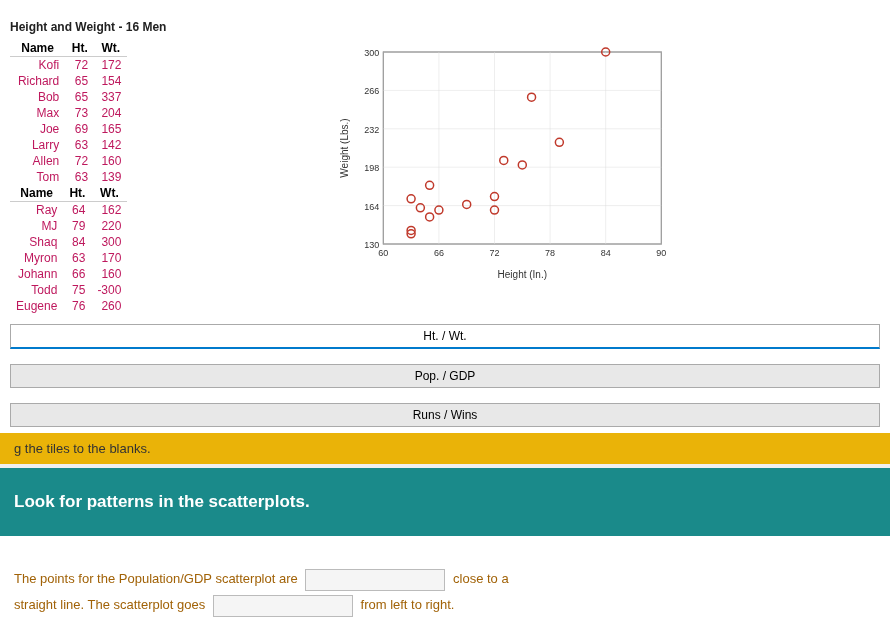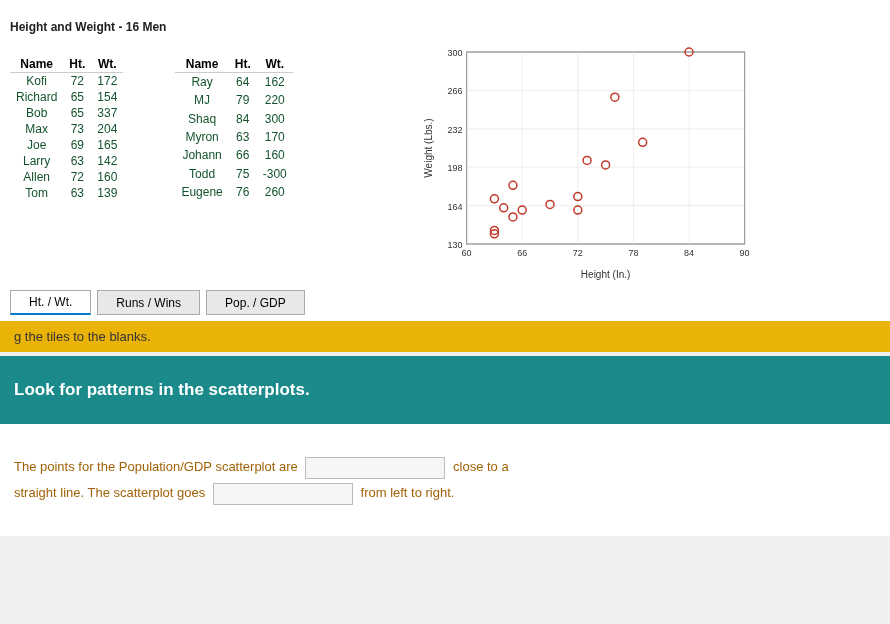--- a/index.html
+++ b/index.html
@@ -28,55 +28,54 @@
 
     .content-row {
       display: flex;
       flex-direction: row;
       gap: 8px;
       align-items: flex-start;
     }
 
     .tables-container {
       display: flex;
-      flex-direction: row;
-      gap: 16px;
-      margin-top: 16px;
+      flex-direction: column;
+      gap: 0px;
     }
 
     .data-table {
       border-collapse: collapse;
       font-size: 12px;
     }
 
     .data-table th {
       text-align: center;
       font-weight: bold;
       border-bottom: 1px solid #ccc;
       padding: 1px 6px;
       background: #fff;
     }
 
     .data-table td {
-      text-align: center;
+      text-align: right;
       padding: 1px 6px;
-      color: #14532d;
+      color: #be185d;
     }
 
     .chart-area {
       flex: 1;
       position: relative;
       width: 340px;
       height: 240px;
     }
 
     .tabs-row {
       display: flex;
-      flex-direction: row;
-      gap: 6px;
+      flex-direction: column;
+      gap: 15px;
       margin-top: 10px;
     }
 
     .tab-btn {
       padding: 4px 18px;
       font-size: 12px;
       border: 1px solid #aaa;
       background: #e8e8e8;
       cursor: pointer;
       border-radius: 0;
@@ -278,22 +277,22 @@
           <circle cx="73.8" cy="158.8235294117647" r="4" fill="none" stroke="#c0392b" stroke-width="1.5"></circle>
           <circle cx="101.6" cy="170.11764705882354" r="4" fill="none" stroke="#c0392b" stroke-width="1.5"></circle>
           <circle cx="185" cy="124.94117647058823" r="4" fill="none" stroke="#c0392b" stroke-width="1.5"></circle>
           <circle cx="194.26666666666665" cy="57.176470588235304" r="4" fill="none" stroke="#c0392b" stroke-width="1.5"></circle>
         </svg>
     </div>
   </div>
 
   <div class="tabs-row">
     <button class="tab-btn active">Ht. / Wt.</button>
+    <button class="tab-btn">Pop. / GDP</button>
     <button class="tab-btn">Runs / Wins</button>
-    <button class="tab-btn">Pop. / GDP</button>
   </div>
 </div>
 
 <div class="instruction-text">
   <span>g the tiles to the blanks.</span>
 </div>
 
 <div class="header-banner">
   <span>Look for patterns in the scatterplots.</span>
 </div>

